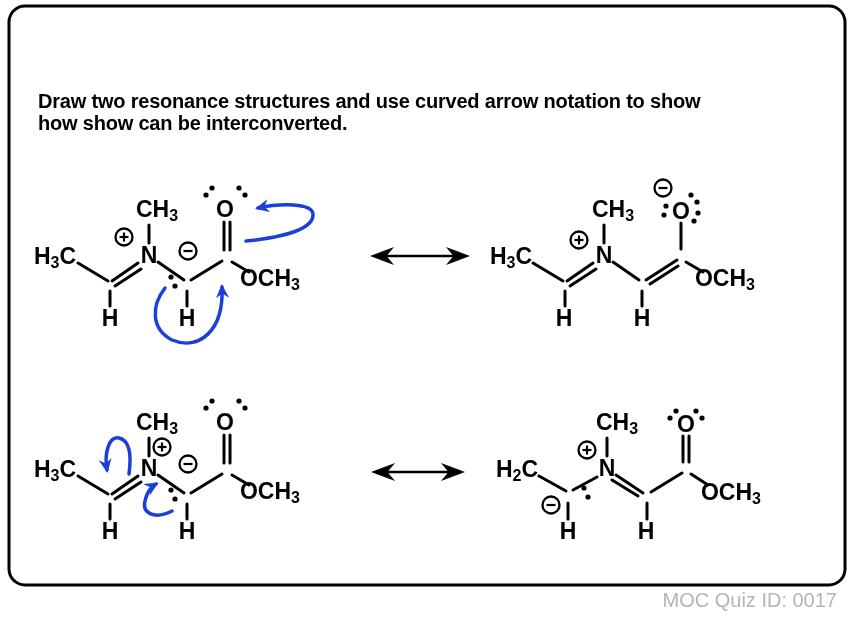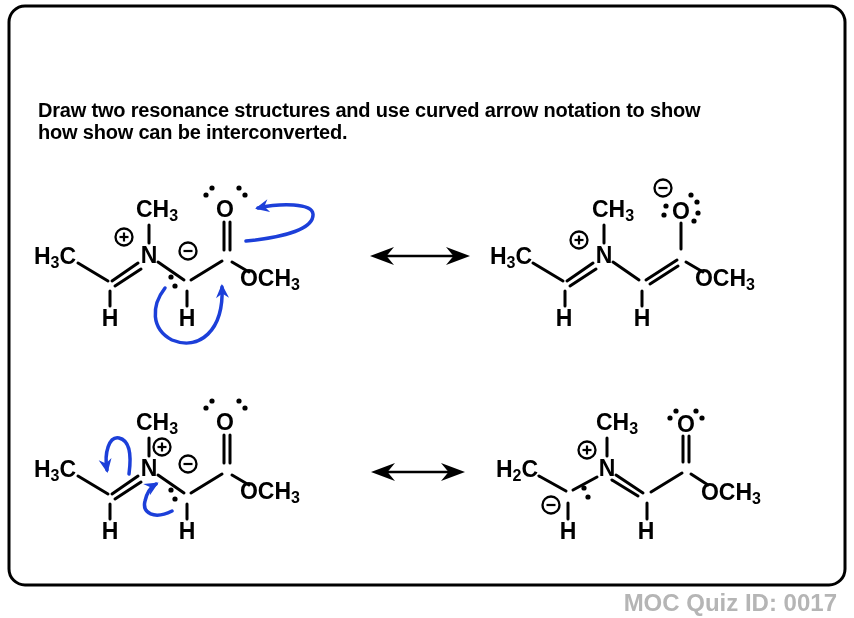--- a/index.html
+++ b/index.html
@@ -1,22 +1,22 @@
 <!DOCTYPE html>
 <html><head>
 <meta charset="utf-8">
 <style>
   html,body{margin:0;padding:0;background:#fff;}
   #page{position:relative;width:854px;height:618px;background:#ffffff;overflow:hidden;
         font-family:"Liberation Sans",sans-serif;}
   #scene{position:absolute;left:0;top:0;}
   svg text{font-family:"Liberation Sans","DejaVu Sans",sans-serif;font-weight:bold;fill:#000;}
-  .title{position:absolute;left:38px;top:99px;width:770px;font-size:20px;font-weight:bold;
+  .title{position:absolute;left:38px;top:90px;width:770px;font-size:20px;font-weight:bold;
          line-height:22px;color:#000;letter-spacing:-0.2px;}
-  .footer{position:absolute;right:17px;top:589px;font-size:24px;font-weight:bold;}
+  .footer{position:absolute;right:17px;top:589px;font-size:20px;font-weight:normal;}
 </style>
 </head>
 <body>
 
 <div id="page">
   <svg id="scene" xmlns="http://www.w3.org/2000/svg" width="854" height="618" viewBox="0 0 854 618">
       <defs>
         <marker id="bluehead" viewBox="0 0 16 14" refX="13" refY="7" markerWidth="16" markerHeight="14" orient="auto" markerUnits="userSpaceOnUse">
           <path d="M 16 7 L 2 0.5 L 6.5 7 L 2 13.5 Z" fill="#1c3fd9"></path>
         </marker>

